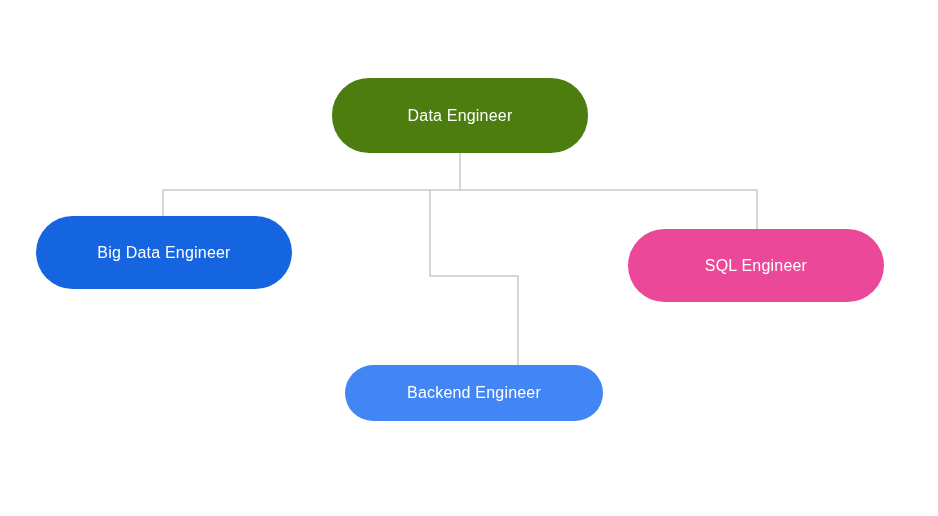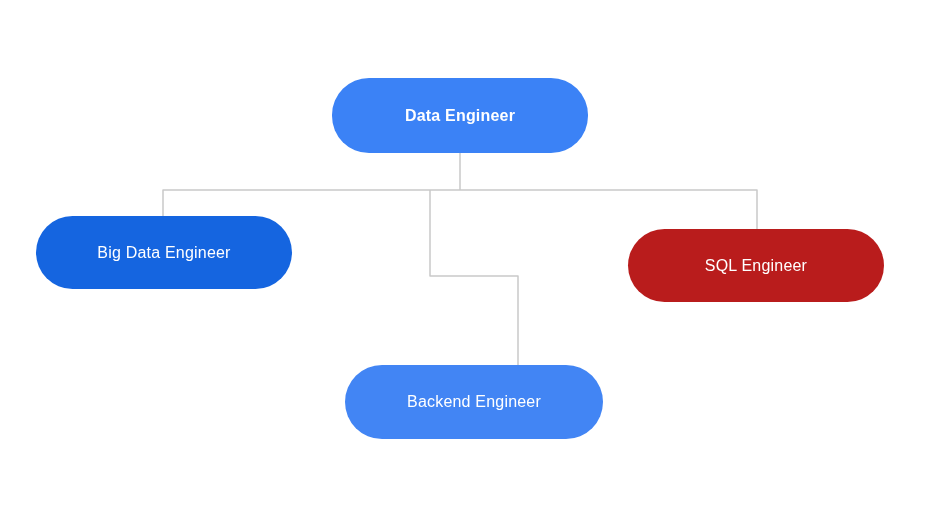--- a/index.html
+++ b/index.html
@@ -29,43 +29,43 @@
     align-items: center;
     justify-content: center;
     font-size: 16px;
     font-weight: 400;
     letter-spacing: 0.2px;
     box-sizing: border-box;
   }
   .node-root      { left: 332px; top: 78px;  width: 256px; height: 75px; }
   .node-left      { left: 36px;  top: 216px; width: 256px; height: 73px; }
   .node-right     { left: 628px; top: 229px; width: 256px; height: 73px; }
-  .node-bottom    { left: 345px; top: 365px; width: 258px; height: 74px; }
+  .node-bottom    { left: 345px; top: 365px; width: 258px; height: 56px; }
   .node-label { pointer-events: none; }
 </style>
 </head>
 <body>
 
 <div class="canvas">
 
   <svg class="connectors" viewBox="0 0 938 516" fill="none" stroke-width="1.5" stroke-linejoin="round">
     <path d="M 460 153 L 460 190" stroke="#c9c9c9"></path>
     <path d="M 163 229 L 163 190 L 757 190 L 757 229" stroke="#c9c9c9"></path>
     <path d="M 430 190 L 430 276 L 518 276 L 518 365" stroke="#c9c9c9"></path>
   </svg>
 
-  <div class="node node-root" style="background: #3b82f6; color: rgb(255, 255, 255); font-weight: bold;">
+  <div class="node node-root" style="background: #4d7c0f; color: rgb(255, 255, 255);">
     <span class="node-label">Data Engineer</span>
   </div>
 
   <div class="node node-left" style="background: rgb(21, 101, 224); color: rgb(255, 255, 255);">
     <span class="node-label">Big Data Engineer</span>
   </div>
 
-  <div class="node node-right" style="background: #b91c1c; color: rgb(255, 255, 255);">
+  <div class="node node-right" style="background: #ec4899; color: rgb(255, 255, 255);">
     <span class="node-label">SQL Engineer</span>
   </div>
 
   <div class="node node-bottom" style="background: rgb(66, 133, 244); color: rgb(255, 255, 255);">
     <span class="node-label">Backend Engineer</span>
   </div>
 
 </div>
 
 </body></html>

